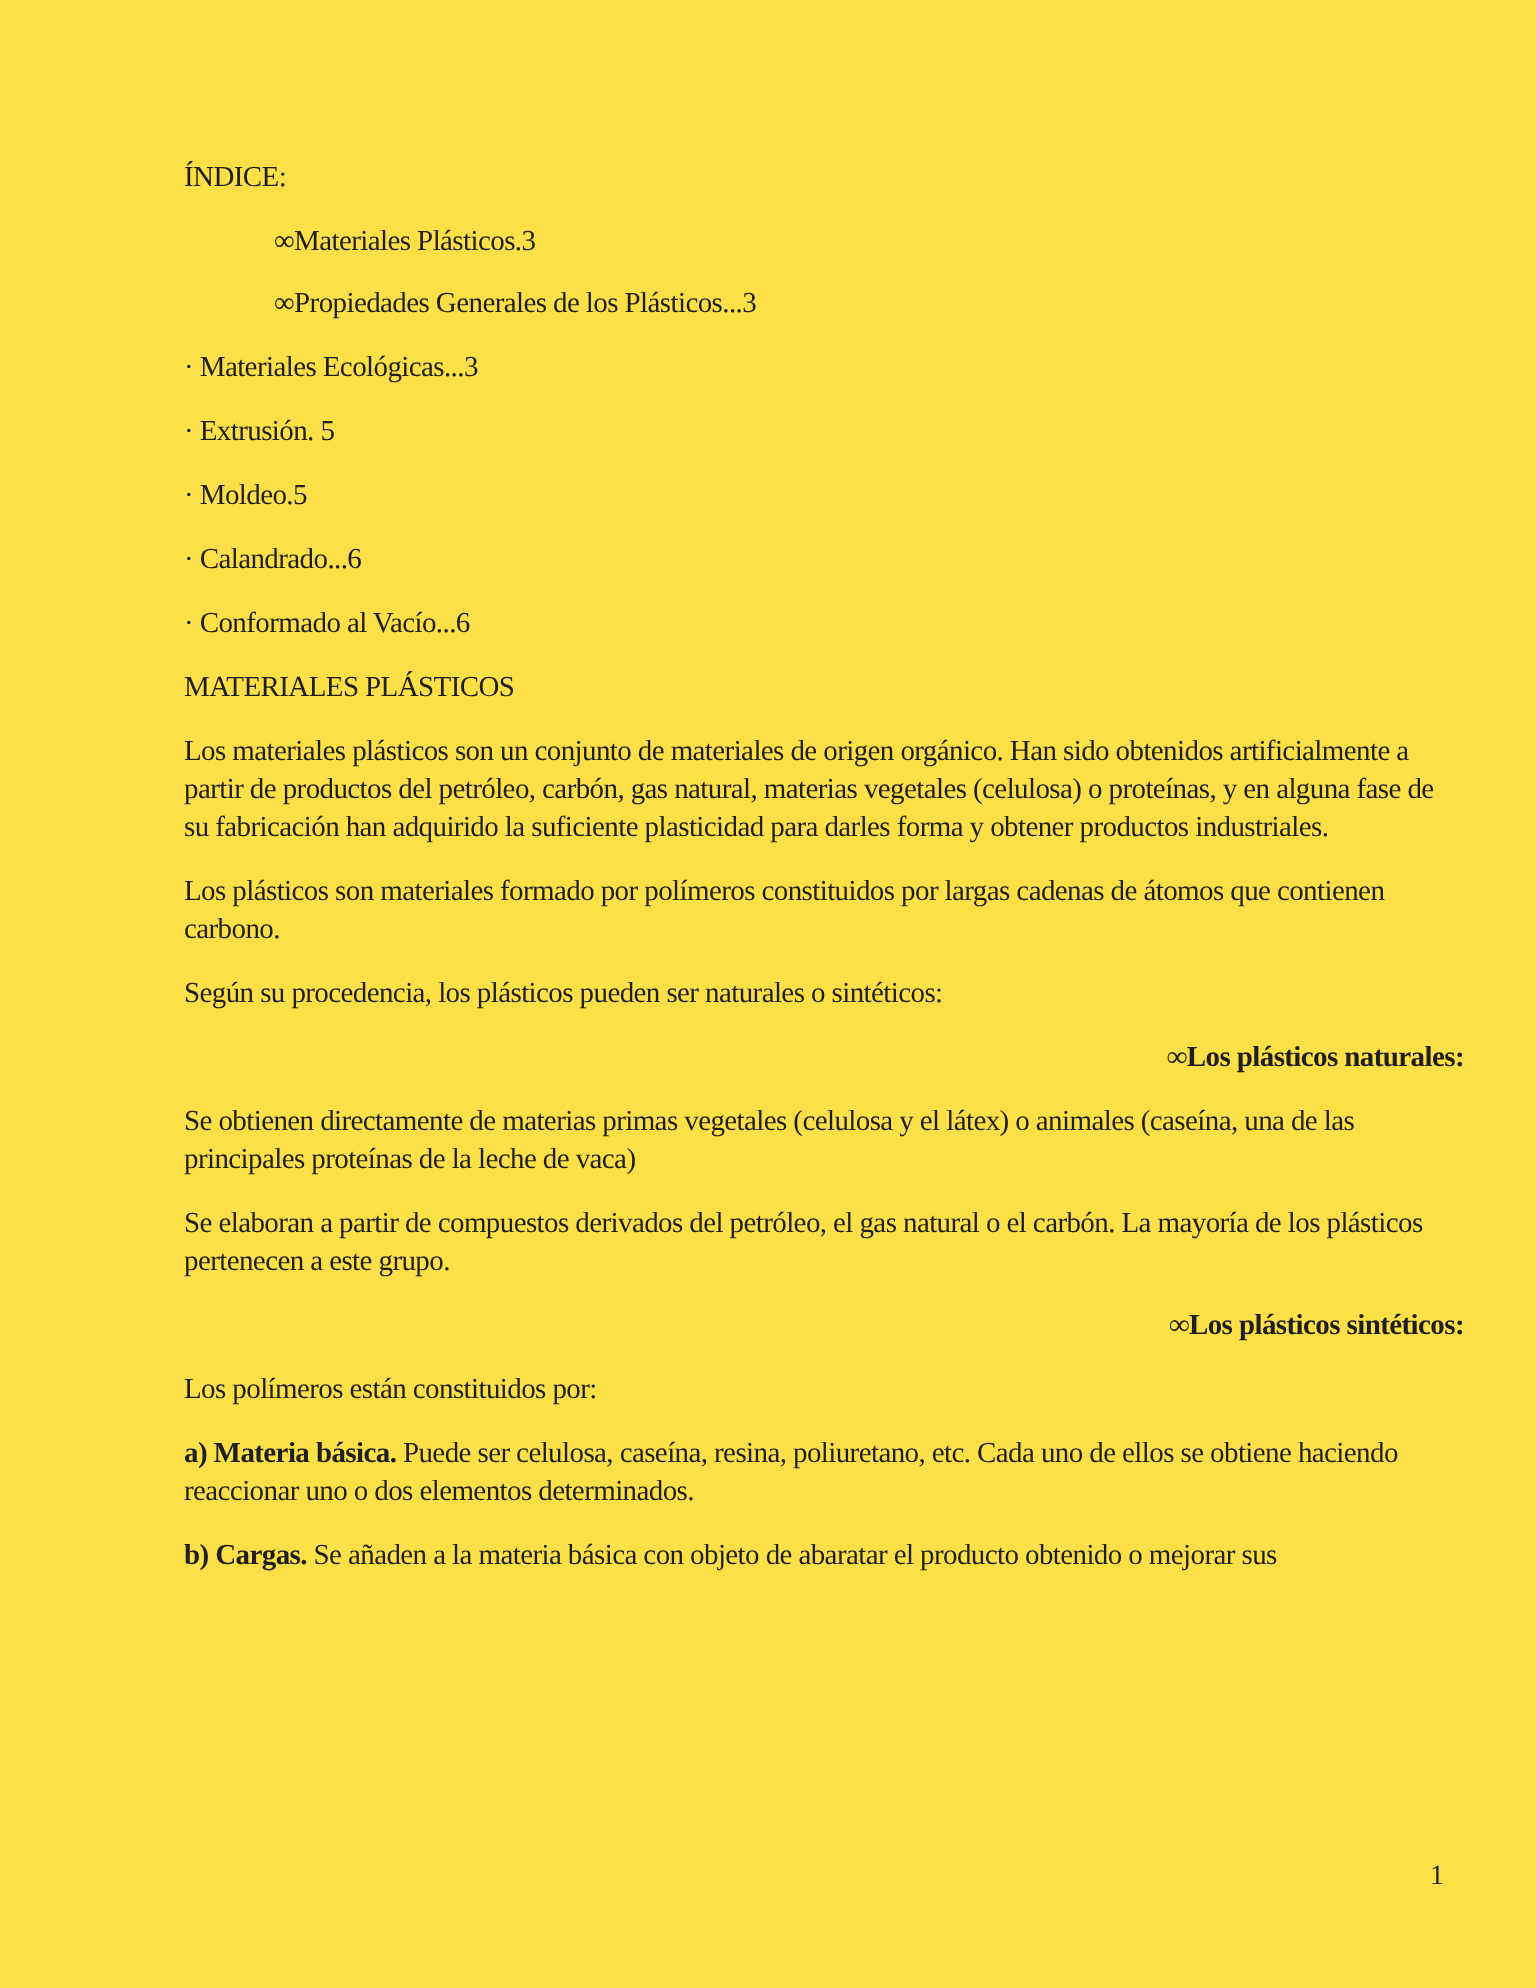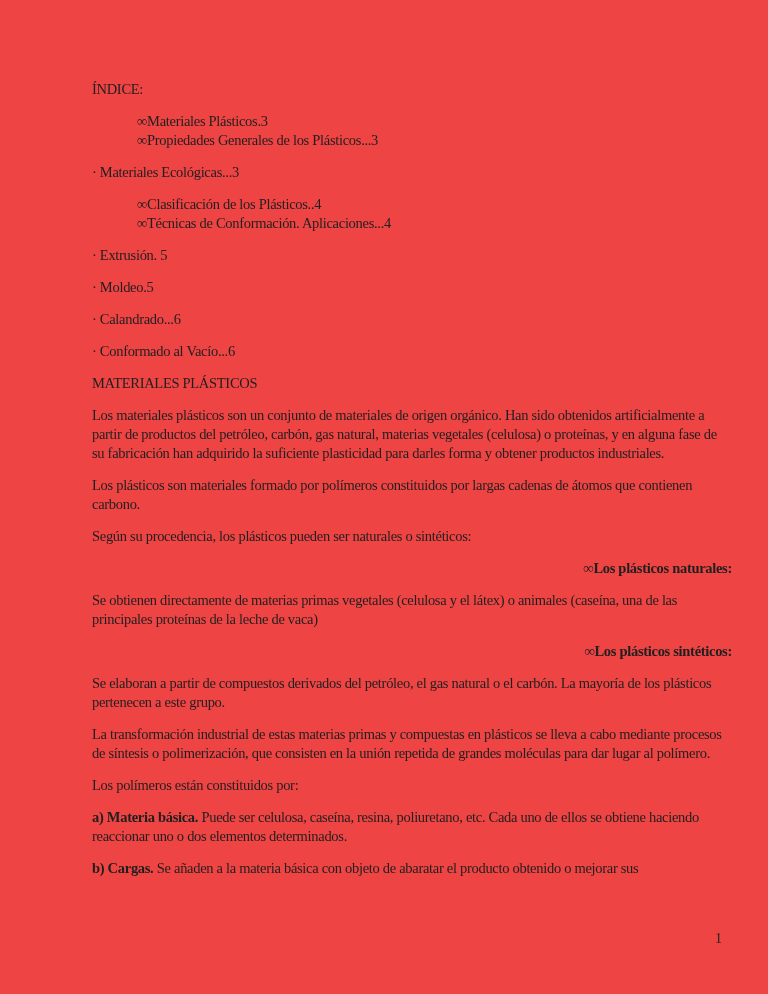--- a/index.html
+++ b/index.html
@@ -4,21 +4,21 @@
 <style>
   html, body {
     margin: 0;
     padding: 0;
     background: #ffffff;
   }
   .page {
     position: relative;
     width: 768px;
     height: 994px;
-    background: #ef4444;
+    background: #fde047;
     overflow: hidden;
     font-family: "Liberation Serif", "DejaVu Serif", serif;
     color: #1f1f1f;
   }
   .content {
     position: absolute;
     left: 92px;
     top: 80px;
     width: 640px;
     font-size: 14.5px;
@@ -30,20 +30,21 @@
   }
   .indent {
     padding-left: 45px;
   }
   .bold {
     font-weight: bold;
     text-align: right;
   }
   .idx-line {
     display: block;
+    margin-top: 12px;
   }
   .page-number {
     position: absolute;
     right: 46px;
     top: 931px;
     font-size: 14px;
     letter-spacing: 0;
     color: #1f1f1f;
     font-family: "Liberation Serif", "DejaVu Serif", serif;
   }
@@ -56,47 +57,42 @@
 
     <div class="block">ÍNDICE:</div>
 
     <div class="block indent">
       <span class="idx-line">∞Materiales Plásticos.3</span>
       <span class="idx-line">∞Propiedades Generales de los Plásticos...3</span>
     </div>
 
     <div class="block">· Materiales Ecológicas...3</div>
 
-    <div class="block indent">
-      <span class="idx-line">∞Clasificación de los Plásticos..4</span>
-      <span class="idx-line">∞Técnicas de Conformación. Aplicaciones...4</span>
-    </div>
 
     <div class="block">· Extrusión. 5</div>
     <div class="block">· Moldeo.5</div>
     <div class="block">· Calandrado...6</div>
     <div class="block">· Conformado al Vacío...6</div>
 
     <div class="block">MATERIALES PLÁSTICOS</div>
 
     <div class="block">Los materiales plásticos son un conjunto de materiales de origen orgánico. Han sido obtenidos artificialmente a partir de productos del petróleo, carbón, gas natural, materias vegetales (celulosa) o proteínas, y en alguna fase de su fabricación han adquirido la suficiente plasticidad para darles forma y obtener productos industriales.</div>
 
     <div class="block">Los plásticos son materiales formado por polímeros constituidos por largas cadenas de átomos que contienen carbono.</div>
 
     <div class="block">Según su procedencia, los plásticos pueden ser naturales o sintéticos:</div>
 
     <div class="block indent bold">∞Los plásticos naturales:</div>
 
     <div class="block">Se obtienen directamente de materias primas vegetales (celulosa y el látex) o animales (caseína, una de las principales proteínas de la leche de vaca)</div>
 
+    <div class="block">Se elaboran a partir de compuestos derivados del petróleo, el gas natural o el carbón. La mayoría de los plásticos pertenecen a este grupo.</div>
+
     <div class="block indent bold">∞Los plásticos sintéticos:</div>
 
-    <div class="block">Se elaboran a partir de compuestos derivados del petróleo, el gas natural o el carbón. La mayoría de los plásticos pertenecen a este grupo.</div>
-
-    <div class="block">La transformación industrial de estas materias primas y compuestas en plásticos se lleva a cabo mediante procesos de síntesis o polimerización, que consisten en la unión repetida de grandes moléculas para dar lugar al polímero.</div>
 
     <div class="block">Los polímeros están constituidos por:</div>
 
     <div class="block">
       <span class="bold">a) Materia básica.</span><span> Puede ser celulosa, caseína, resina, poliuretano, etc. Cada uno de ellos se obtiene haciendo reaccionar uno o dos elementos determinados.</span>
     </div>
 
     <div class="block">
       <span class="bold">b) Cargas.</span><span> Se añaden a la materia básica con objeto de abaratar el producto obtenido o mejorar sus</span>
     </div>

